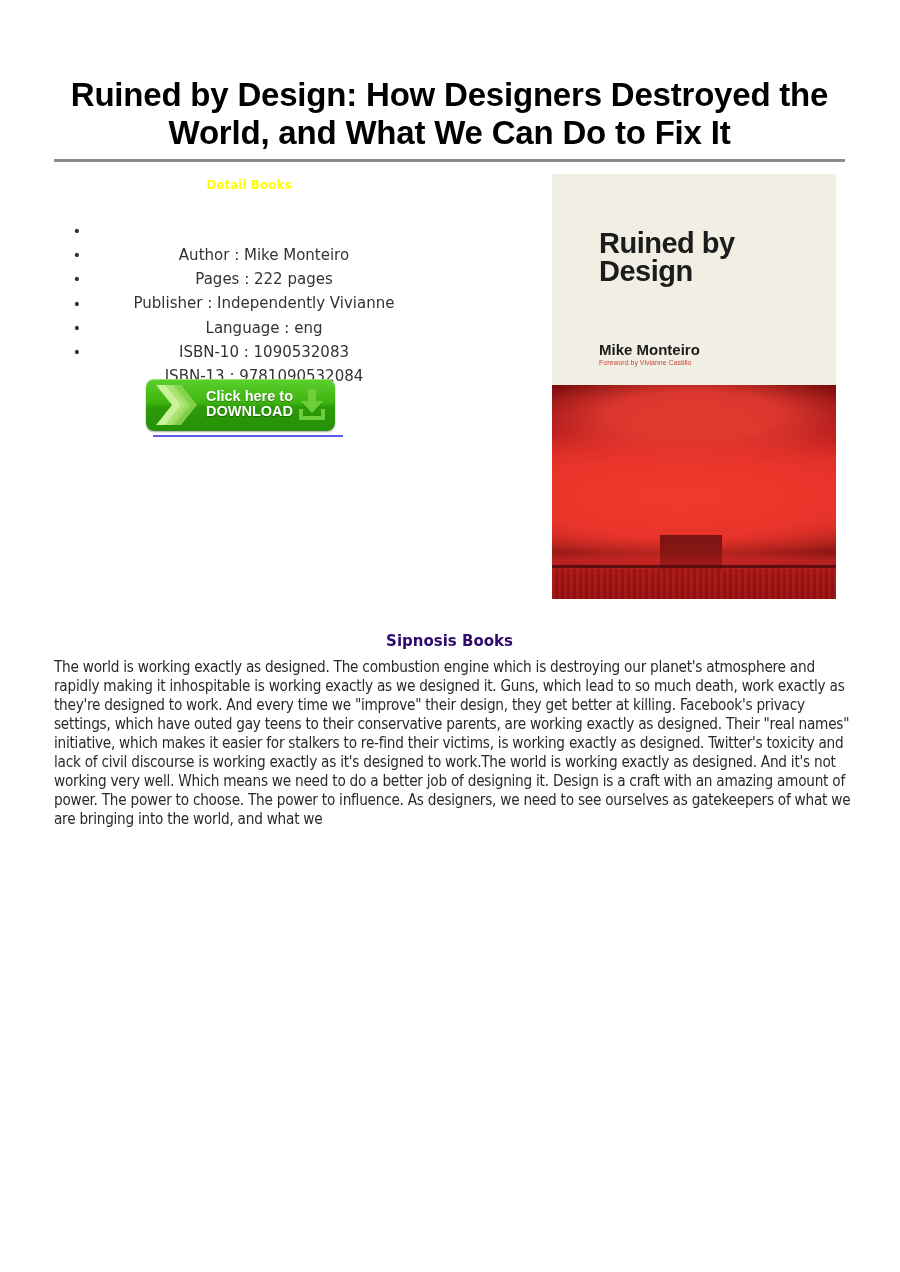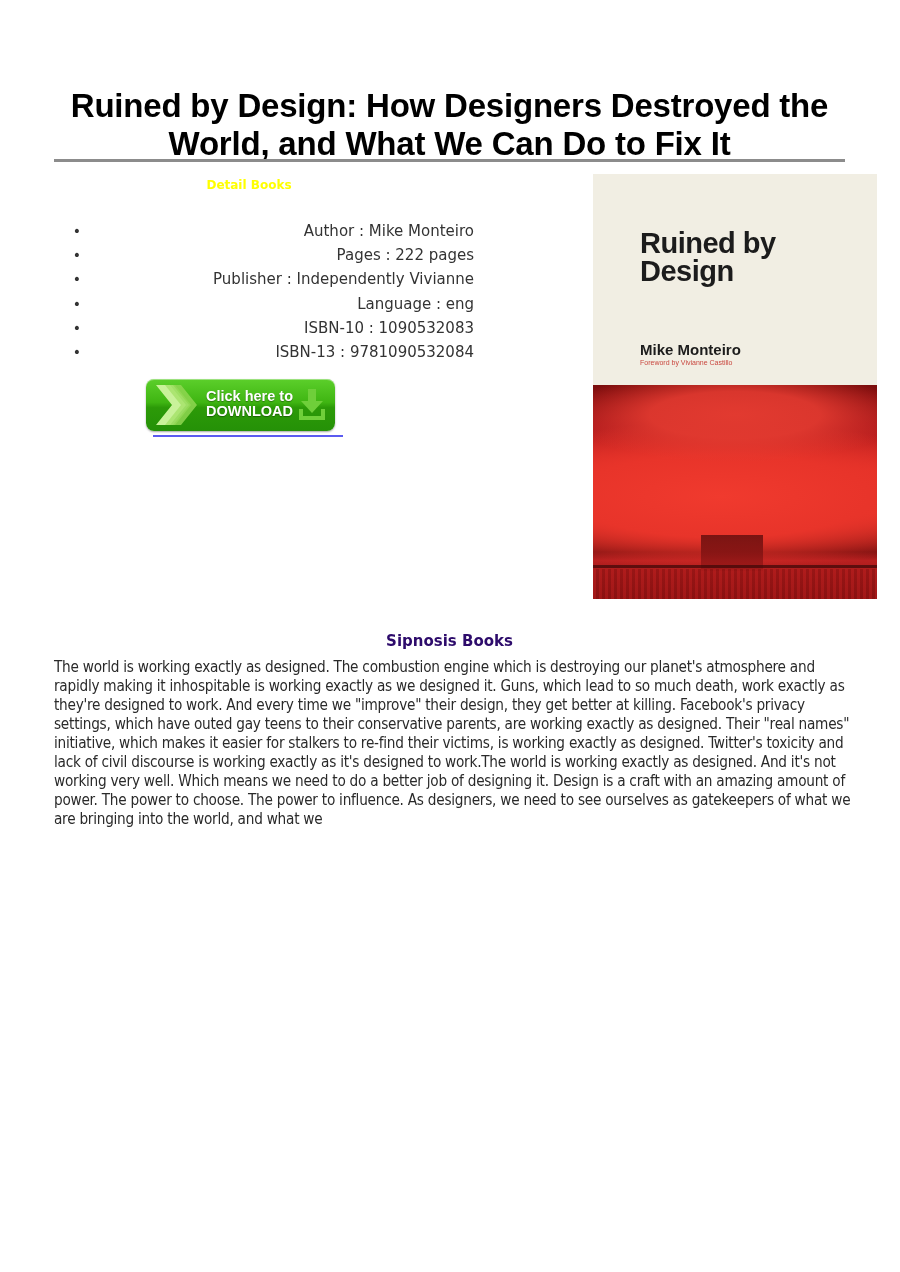--- a/index.html
+++ b/index.html
@@ -1,19 +1,19 @@
 <!DOCTYPE html>
 <html><head>
   <meta charset="utf-8">
   <style>
     html, body { margin: 0; padding: 0; background: #ffffff; }
     body { width: 900px; height: 1272px; position: relative; overflow: hidden; font-family: "DejaVu Sans", sans-serif; color: #222; }
 
     .title {
-      position: absolute; left: 54px; top: 87px; width: 791px;
+      position: absolute; left: 54px; top: 76px; width: 791px;
       text-align: center; font-family: "Liberation Sans", sans-serif; font-weight: bold;
       font-size: 33px; line-height: 38px; color: #000; margin: 0;
       letter-spacing: -0.2px;
     }
     .title-rule {
       position: absolute; left: 54px; top: 159px; width: 791px; height: 3px;
       background: #8c8c8c;
     }
 
     .detail-heading {
@@ -25,21 +25,21 @@
     .detail-list {
       position: absolute; left: 54px; top: 219px; width: 420px; margin: 0; padding: 0; list-style: none;
     }
     .detail-list li {
       position: relative; height: 24.2px; line-height: 24px; font-size: 15px; color: #333;
       text-align: center; padding-left: 0; width: 420px;
     }
     .detail-list li .bullet {
       position: absolute; left: 18px; top: 0; width: 10px; text-align: center; font-size: 14px; color: #333;
     }
-    .detail-list li .txt { display: inline-block; width: 420px; text-align: right; padding-left: 0; margin-left: 0; }
+    .detail-list li .txt { display: inline-block; width: 420px; text-align: center; padding-left: 0; margin-left: 0; margin-top: 24px; }
 
     .download-btn {
       position: absolute; left: 146px; top: 379px; width: 189px; height: 52px;
       border-radius: 8px;
       background: linear-gradient(#5ccf2b 0%, #3fb512 45%, #2c9a08 55%, #259107 100%);
       box-shadow: 0 1px 2px rgba(0,0,0,0.35), inset 0 1px 0 rgba(255,255,255,0.4);
       cursor: pointer; overflow: hidden;
     }
     .download-btn .chev {
       position: absolute; left: 10px; top: 6px; width: 50px; height: 40px;
@@ -48,21 +48,21 @@
       position: absolute; left: 60px; top: 10px; width: 95px; color: #fff;
       font-family: "Liberation Sans", sans-serif; font-weight: bold; font-size: 14.5px; line-height: 15px;
       text-shadow: 0 1px 1px rgba(0,0,0,0.35);
     }
     .download-btn .dl-icon { position: absolute; left: 152px; top: 10px; width: 28px; height: 32px; }
     .download-underline {
       position: absolute; left: 153px; top: 435px; width: 190px; height: 2px; background: #5b5bf0;
     }
 
     .cover {
-      position: absolute; left: 593px; top: 174px; width: 284px; height: 425px; overflow: hidden;
+      position: absolute; left: 552px; top: 174px; width: 284px; height: 425px; overflow: hidden;
       background: #f0ede2;
     }
     .cover .top { position: absolute; left: 0; top: 0; width: 284px; height: 211px; background: #f1eee3; }
     .cover .c-title {
       position: absolute; left: 47px; top: 55px; font-family: "Liberation Sans", sans-serif; font-weight: bold;
       font-size: 29px; line-height: 28px; color: #1c1c1c; letter-spacing: -0.5px;
     }
     .cover .c-sub {
       position: absolute; left: 47px; top: 118px; font-family: "Liberation Sans", sans-serif;
       font-size: 10px; line-height: 13px; color: #c9473f; width: 220px;

